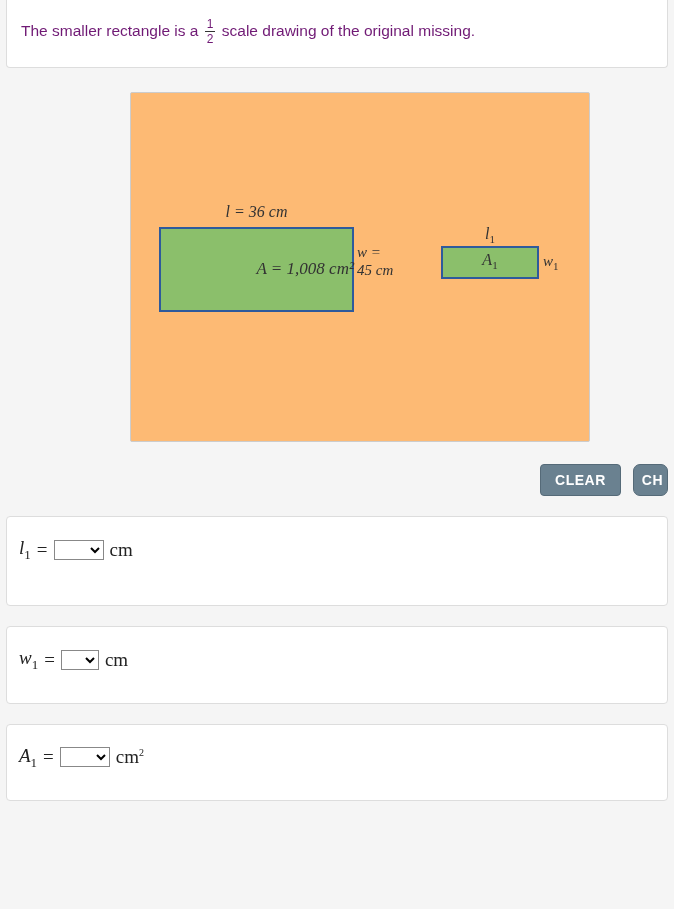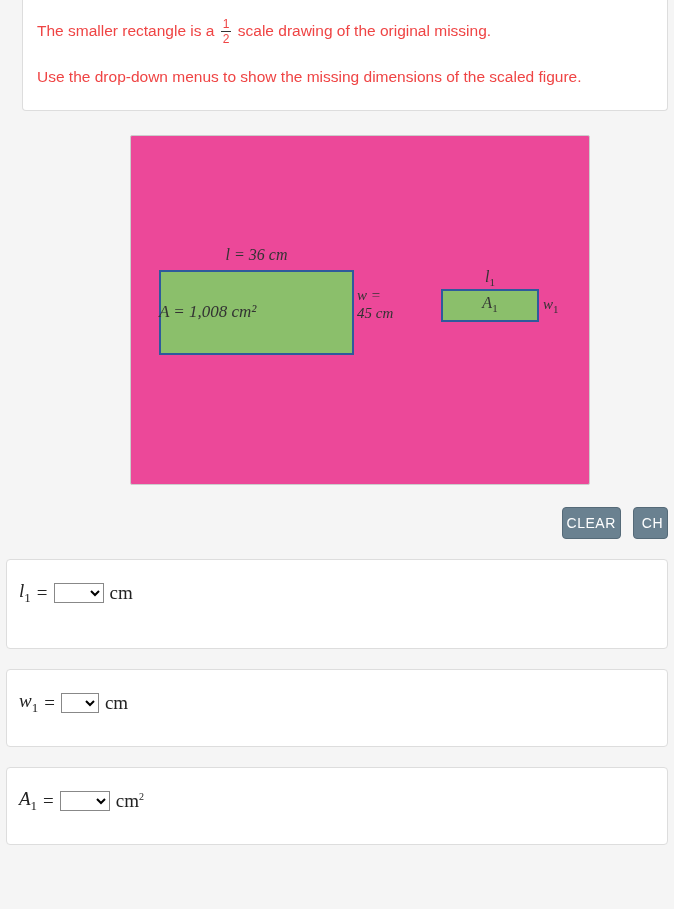--- a/index.html
+++ b/index.html
@@ -9,44 +9,44 @@
       width: 674px;
       height: 909px;
       overflow: hidden;
       color: #333;
     }
     .prompt-box {
       background: #fff;
       border: 1px solid #ddd;
       border-top: none;
       border-radius: 0 0 4px 4px;
-      margin: 0 6px 0 22px;
+      margin: 0 6px 0 6px;
       padding: 18px 14px 22px 14px;
       font-size: 15.5px;
       line-height: 1.5;
-      color: #ef4444;
+      color: #701a75;
     }
     .prompt-box p { margin: 0; }
     .prompt-box p + p { margin-top: 20px; }
     .frac-inline {
       display: inline-block;
       vertical-align: middle;
       text-align: center;
       font-size: 12px;
       line-height: 1;
       position: relative;
       margin: 0 2px;
     }
     .frac-inline .num { display: block; border-bottom: 1px solid #333; padding: 0 2px 1px; }
     .frac-inline .den { display: block; padding: 1px 2px 0; }
     .figure-area {
       margin: 24px 0 0 130px;
       width: 460px;
       height: 350px;
-      background: #ec4899;
+      background: #fdba74;
       border: 1px solid #ccc;
       border-radius: 2px;
       position: relative;
     }
     .big-rect {
       position: absolute;
       left: 28px;
       top: 134px;
       width: 195px;
       height: 85px;
@@ -62,21 +62,21 @@
       font-style: italic;
       font-family: 'Times New Roman', serif;
       font-size: 16px;
       color: #333;
     }
     .big-rect-area {
       position: absolute;
       left: 28px;
       top: 166px;
       width: 195px;
-      text-align: left;
+      text-align: right;
       font-style: italic;
       font-family: 'Times New Roman', serif;
       font-size: 17px;
       color: #333;
     }
     .big-rect-w {
       position: absolute;
       left: 226px;
       top: 150px;
       font-style: italic;
@@ -131,27 +131,27 @@
       margin: 22px 6px 0 0;
       display: flex;
       justify-content: flex-end;
       gap: 12px;
     }
     .btn {
       background: #6a8190;
       color: #fff;
       border: 1px solid #556a78;
       border-radius: 4px;
-      padding: 7px 4px;
+      padding: 7px 14px;
       font-size: 14px;
-      font-weight: normal;
+      font-weight: bold;
       cursor: pointer;
       letter-spacing: 0.5px;
     }
-    .btn.partial { padding-left: 8px; padding-right: 4px; }
+    .btn.partial { padding-left: 8px; padding-right: 4px; border-radius: 7px; }
     .answer-box {
       background: #fff;
       border: 1px solid #ddd;
       border-radius: 4px;
       margin: 20px 6px 0 6px;
       padding: 20px 12px 42px 12px;
       font-family: 'Times New Roman', serif;
       font-size: 19px;
       color: #222;
     }
@@ -178,21 +178,20 @@
 
 <div class="prompt-box">
   <p>
     <span>The smaller rectangle is a </span>
     <span class="frac-inline">
       <span class="num">1</span>
       <span class="den">2</span>
     </span>
     <span> scale drawing of the original missing.</span>
   </p>
-  <p>Use the drop-down menus to show the missing dimensions of the scaled figure.</p>
 </div>
 
 <div class="figure-area">
   <div class="big-rect-label">l = 36 cm</div>
   <div class="big-rect"></div>
   <div class="big-rect-area">A = 1,008 cm²</div>
   <div class="big-rect-w">
     <span>w =</span><br>
     <span>45 cm</span>
   </div>

